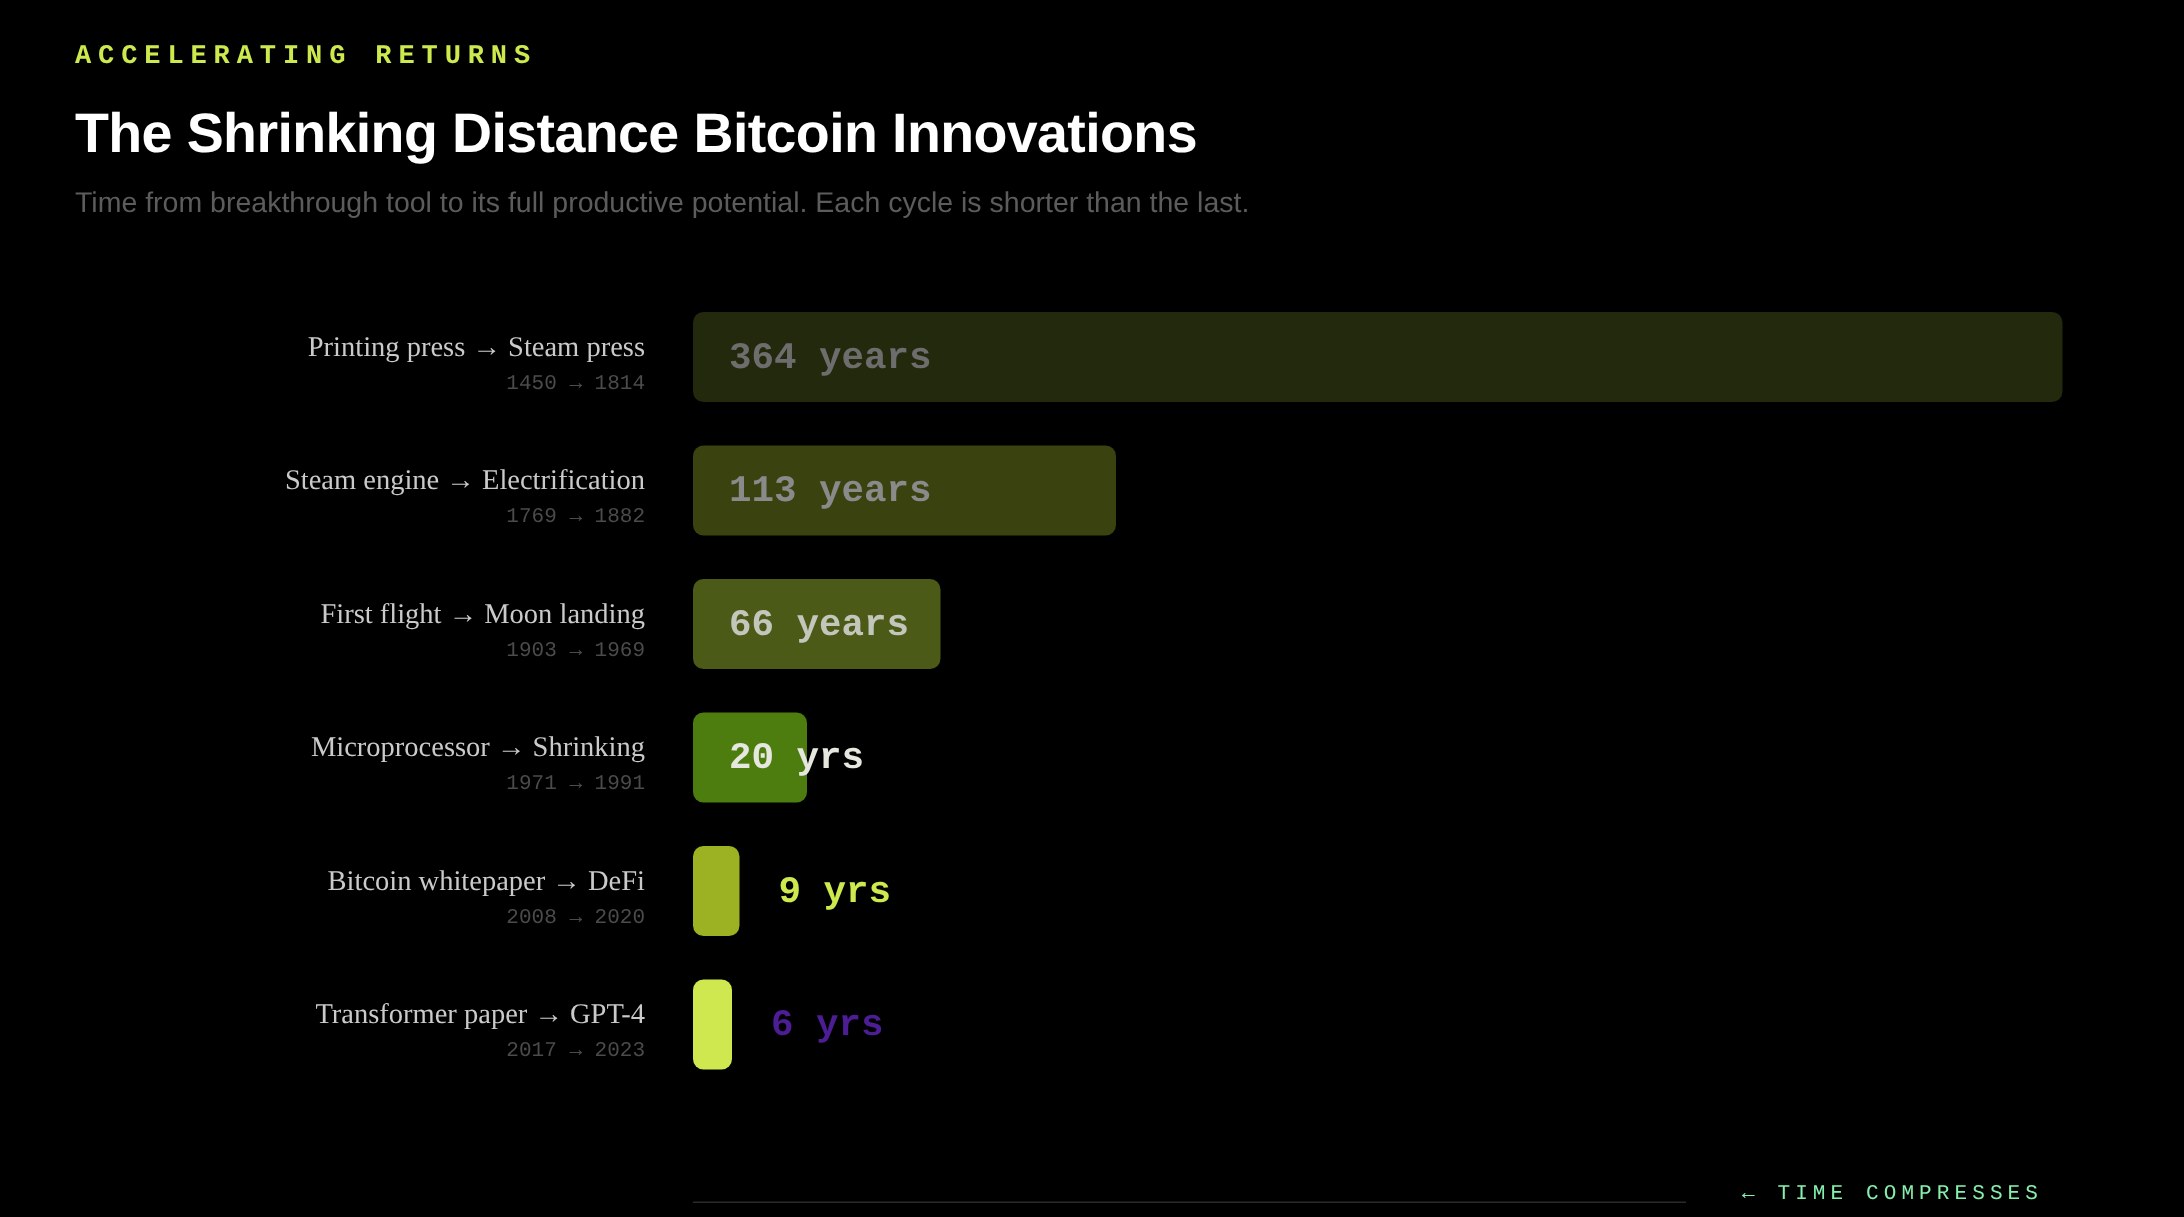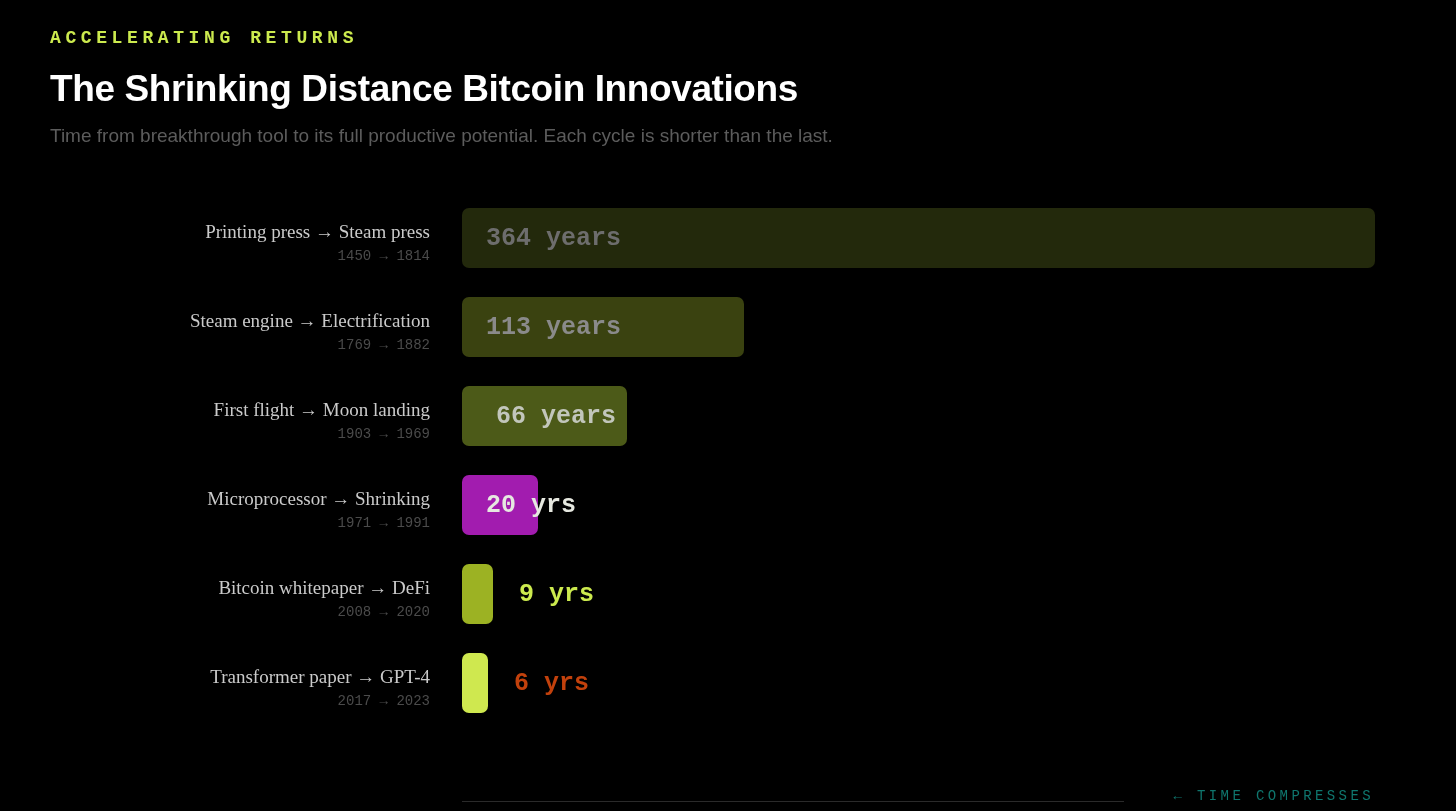--- a/index.html
+++ b/index.html
@@ -87,25 +87,25 @@
   .footer {
     position:absolute; left:462px; top:792px;
     width:912px; height:20px;
   }
   .footer-line {
     position:absolute; left:0; top:9px;
     width:662px; height:1px;
     background:#2a2a2a;
   }
   .footer-text {
-    position:absolute; right:0; top:-4px;
+    position:absolute; right:12px; top:-4px;
     font-family:"Liberation Mono", monospace;
     font-size:14px; font-weight:400;
     letter-spacing:3.4px;
-    color:#0f766e;
+    color:#86efac;
     white-space:nowrap;
   }
 </style>
 </head>
 <body>
 
 <div id="root">
 
   <div class="header">
     <div class="eyebrow">ACCELERATING RETURNS</div>
@@ -141,33 +141,33 @@
         </div>
       </div>
       <div class="row">
         <div class="row-inner">
           <div class="labels" style="top: 11px;">
             <div class="pair">First flight → Moon landing</div>
             <div class="span">1903 → 1969</div>
           </div>
           <div class="bar-area">
             <div class="bar" style="width: 165px; background: rgb(76, 90, 24);">
-              <div class="bar-value" style="color: rgb(194, 198, 187); margin-left: 10px;">66 years</div>
+              <div class="bar-value" style="color: rgb(194, 198, 187);">66 years</div>
             </div>
           </div>
         </div>
       </div>
       <div class="row">
         <div class="row-inner">
           <div class="labels" style="top: 11px;">
             <div class="pair">Microprocessor → Shrinking</div>
             <div class="span">1971 → 1991</div>
           </div>
           <div class="bar-area">
-            <div class="bar" style="width: 76px; background: #a21caf;">
+            <div class="bar" style="width: 76px; background: #4d7c0f;">
               <div class="bar-value" style="color: rgb(230, 232, 224);">20 yrs</div>
             </div>
           </div>
         </div>
       </div>
       <div class="row">
         <div class="row-inner">
           <div class="labels" style="top: 11px;">
             <div class="pair">Bitcoin whitepaper → DeFi</div>
             <div class="span">2008 → 2020</div>
@@ -180,21 +180,21 @@
         </div>
       </div>
       <div class="row">
         <div class="row-inner">
           <div class="labels" style="top: 11px;">
             <div class="pair">Transformer paper → GPT-4</div>
             <div class="span">2017 → 2023</div>
           </div>
           <div class="bar-area">
             <div class="bar" style="width: 26px; background: rgb(207, 232, 79);">
-              <div class="bar-value outside" style="color: #c2410c;">6 yrs</div>
+              <div class="bar-value outside" style="color: #4c1d95;">6 yrs</div>
             </div>
           </div>
         </div>
       </div>
     </div>
 
   <div class="footer">
     <div class="footer-line"></div>
     <div class="footer-text">← TIME COMPRESSES</div>
   </div>

